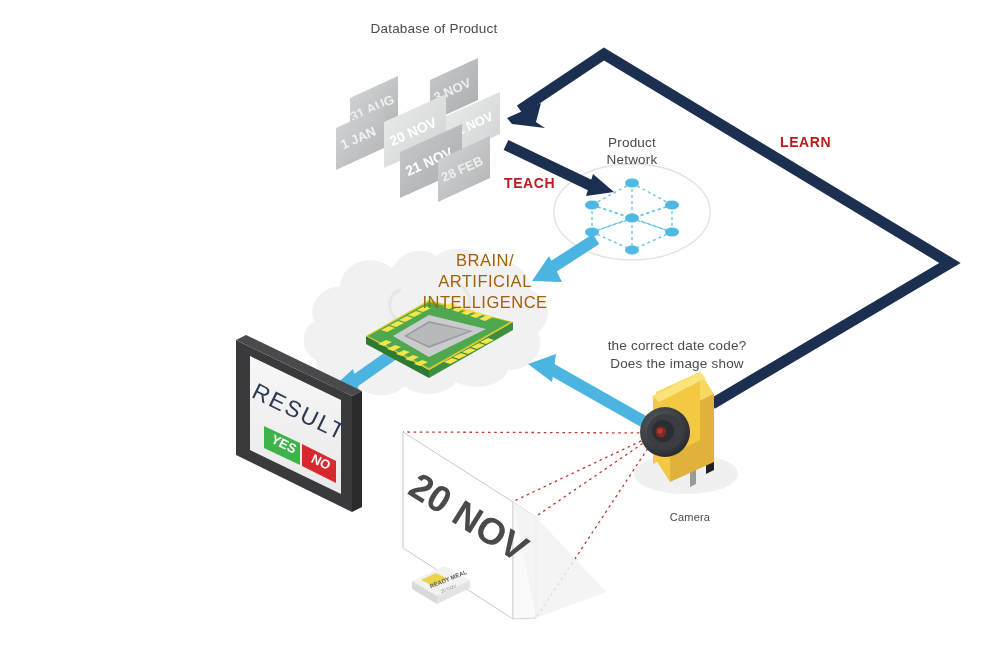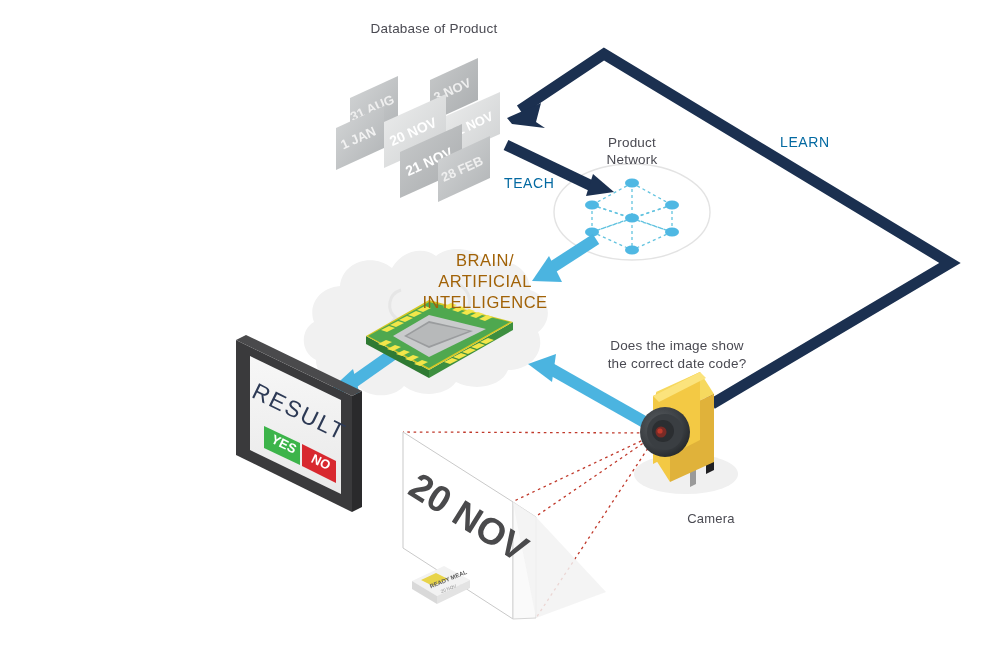--- a/index.html
+++ b/index.html
@@ -2,21 +2,21 @@
 <html><head>
 <meta charset="utf-8">
 <style>
   html,body{margin:0;padding:0;background:#ffffff;}
   body{width:1000px;height:666px;overflow:hidden;
        font-family:"Liberation Sans","DejaVu Sans",sans-serif;}
   #stage{position:relative;width:1000px;height:666px;background:#ffffff;}
   #stage svg{position:absolute;left:0;top:0;}
   .lbl{position:absolute;color:#4a4a52;letter-spacing:.2px;}
   .lbl.center{text-align:center;}
-  .bold-lbl{font-weight:normal;color:#0369a1;letter-spacing:.6px;}
+  .bold-lbl{font-weight:bold;color:#b91c1c;letter-spacing:.6px;}
 </style>
 </head>
 <body>
 
 <div id="stage">
 
 <svg width="1000" height="666" viewBox="0 0 1000 666">
   <defs>
     <linearGradient id="gradCard" x1="0" y1="0" x2="1" y2="1">
       <stop offset="0%" stop-color="#d4d6d7"></stop>
@@ -256,23 +256,23 @@
   <div>Network</div>
 </div>
 
 <div class="lbl center" style="left:390px;top:250px;width:190px;font-size:16.5px;line-height:21px;color:#a16207;letter-spacing:.5px;">
   <div>BRAIN/</div>
   <div>ARTIFICIAL</div>
   <div>INTELLIGENCE</div>
 </div>
 
 <div class="lbl center" style="left:592px;top:337px;width:170px;font-size:13.5px;line-height:18px;">
+  <div>the correct date code?</div>
   <div>Does the image show</div>
-  <div>the correct date code?</div>
-</div>
-
-<div class="lbl center" style="left:661px;top:511px;width:100px;font-size:13px;">Camera</div>
+</div>
+
+<div class="lbl center" style="left:640px;top:511px;width:100px;font-size:11px;">Camera</div>
 
 <div class="lbl bold-lbl" style="left:504px;top:175px;font-size:14px;text-align:center;">TEACH</div>
 
 <div class="lbl bold-lbl" style="left:780px;top:134px;font-size:14px;">LEARN</div>
 
 </div>
 
 </body></html>

